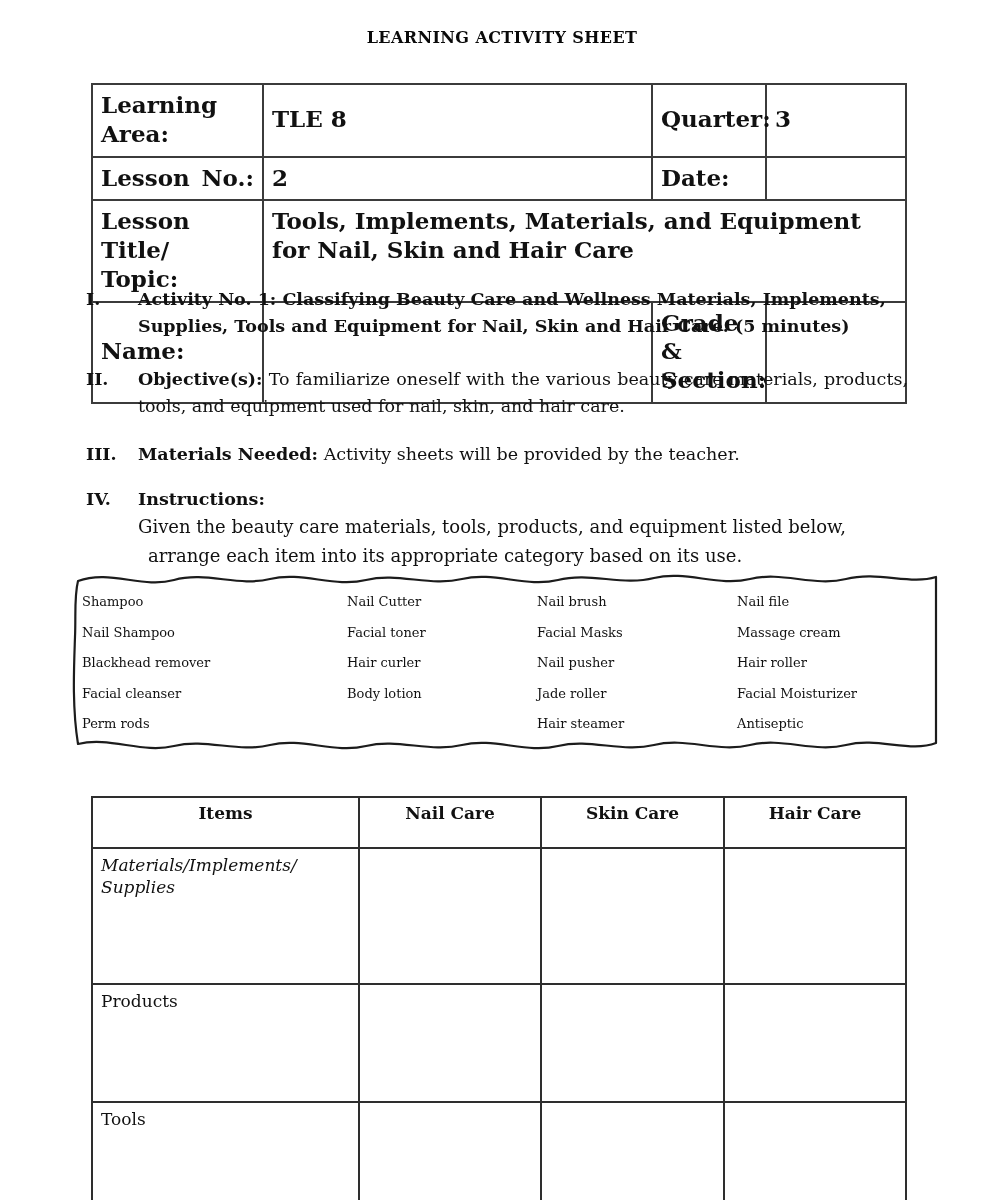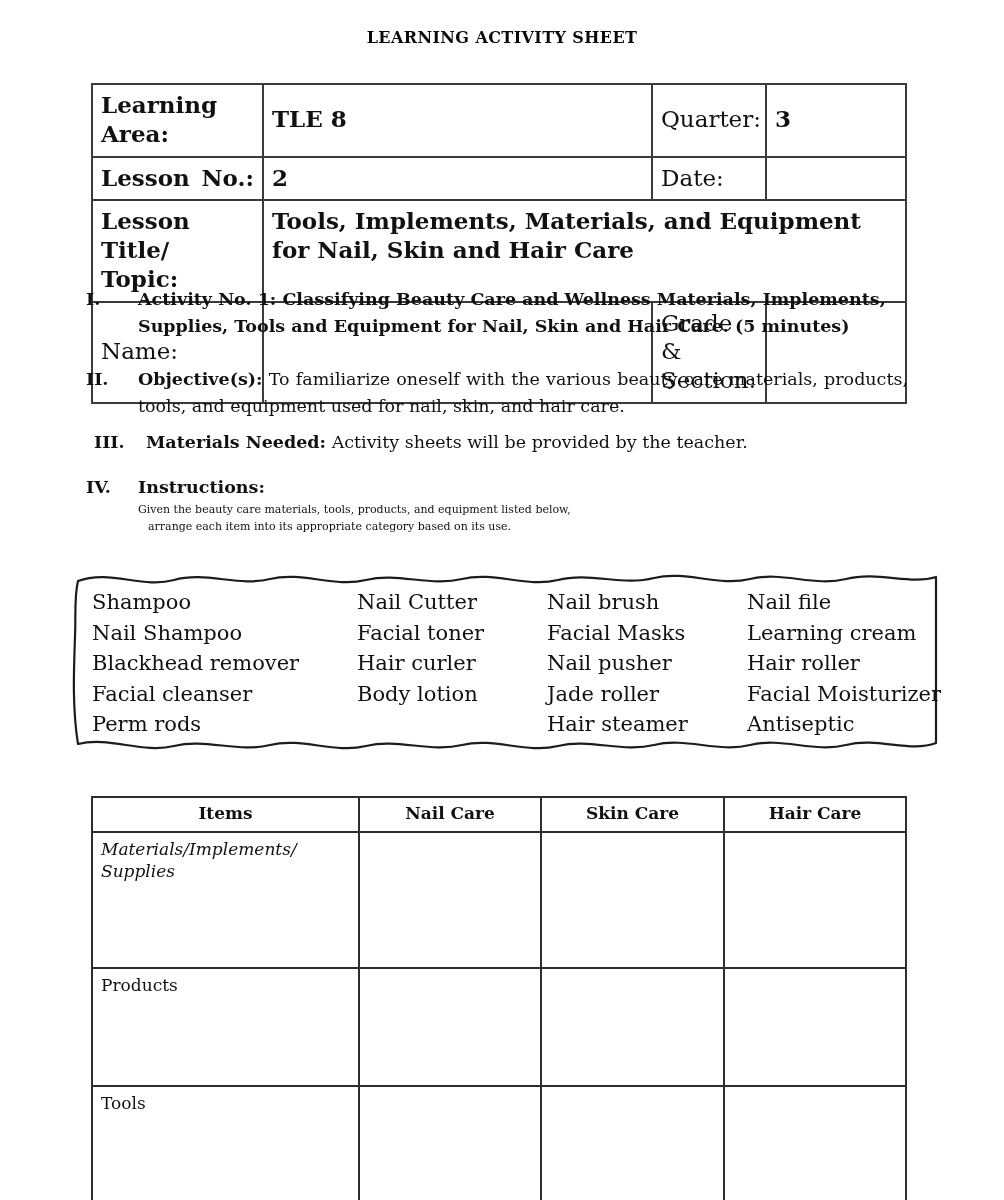--- a/index.html
+++ b/index.html
@@ -51,21 +51,21 @@
     vertical-align: middle;
     line-height: 1.25;
   }
   .info-table td.lbl {
     font-weight: bold;
     text-align: justify;
     text-align-last: justify;
     white-space: normal;
   }
   .info-table td.lbl-plain {
-    font-weight: normal;
+    font-weight: bold;
   }
   .info-table td.val {
     font-weight: bold;
   }
   .col-label  { width: 171px; }
   .col-value  { width: 389px; }
   .col-label2 { width: 114px; }
   .col-value2 { width: 140px; }
 
   .row-title td { height: 52px; vertical-align: top; }
@@ -101,55 +101,55 @@
     width: 770px;
     line-height: 1.55;
   }
   .sec-body.justify {
     text-align: justify;
   }
   .b { font-weight: bold; }
 
   #sec-activity .sec-body { font-weight: bold; width: 772px; }
   #sec-objective { margin-top: 26px; }
-  #sec-materials { margin-top: 8px; padding-left: 8px; }
+  #sec-materials { margin-top: 20px; }
   #sec-instructions { margin-top: 18px; }
 
   .instr-text {
     margin-left: 138px;
     width: 760px;
     line-height: 1.6;
-    font-size: 11px;
+    font-size: 18px;
   }
   .instr-text .l2 { display: block; padding-left: 10px; }
 
   
   .wordbox-wrap {
     position: absolute;
     left: 70px;
     top: 567px;
     width: 874px;
     height: 188px;
   }
   .wordbox-svg {
     position: absolute;
     left: 0;
     top: 0;
     width: 874px;
     height: 188px;
   }
   .wordbox-grid {
     position: absolute;
-    left: 22px;
+    left: 12px;
     top: 20px;
     width: 830px;
     height: 150px;
     display: grid;
     grid-template-columns: 265px 190px 200px 175px;
-    font-size: 21px;
+    font-size: 13px;
     line-height: 30.5px;
   }
   .wordbox-col { }
   .wordbox-item { white-space: nowrap; }
 
   
   .class-table {
     position: absolute;
     left: 91px;
     top: 796px;
@@ -157,21 +157,21 @@
     border-collapse: collapse;
     table-layout: fixed;
     font-size: 17px;
   }
   .class-table th, .class-table td {
     border: 2px solid #2e2e2e;
     vertical-align: top;
   }
   .class-table th {
     font-weight: bold;
-    padding: 5px 4px 6px 4px;
+    padding: 5px 4px 22px 4px;
     height: 22px;
   }
   .class-table td.rowlabel {
     text-align: left;
     padding: 5px 4px 4px 8px;
     line-height: 1.3;
   }
   .class-table td.blank { padding: 0; }
   .cc1 { width: 267px; }
   .cc2 { width: 182px; }
@@ -304,21 +304,21 @@
       </div>
       <div class="wordbox-col">
         <div class="wordbox-item">Nail brush</div>
         <div class="wordbox-item">Facial Masks</div>
         <div class="wordbox-item">Nail pusher</div>
         <div class="wordbox-item">Jade roller</div>
         <div class="wordbox-item">Hair steamer</div>
       </div>
       <div class="wordbox-col">
         <div class="wordbox-item">Nail file</div>
-        <div class="wordbox-item">Learning cream</div>
+        <div class="wordbox-item">Massage cream</div>
         <div class="wordbox-item">Hair roller</div>
         <div class="wordbox-item">Facial Moisturizer</div>
         <div class="wordbox-item">Antiseptic</div>
       </div>
     </div>
   </div>
 
   <table class="class-table">
     <colgroup>
       <col class="cc1">

